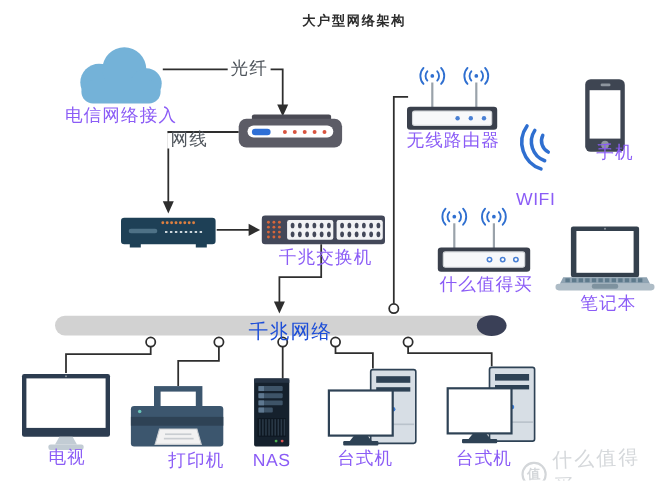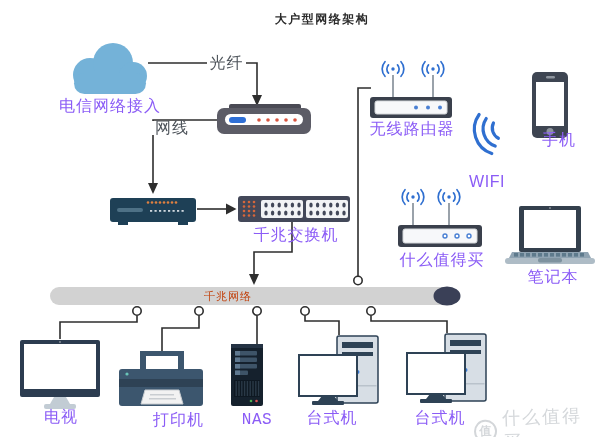--- a/index.html
+++ b/index.html
@@ -4,22 +4,22 @@
 <style>
   html,body{margin:0;padding:0;background:#fff;}
   #canvas{position:relative;width:600px;height:437px;background:#ffffff;overflow:hidden;
           font-family:"Liberation Sans","DejaVu Sans",sans-serif;}
   #diagram-svg{position:absolute;left:0;top:0;}
   .lbl{position:absolute;font-size:16px;color:#8b5cf6;text-align:center;letter-spacing:1px;line-height:14px;}
   .edge-lbl{position:absolute;font-size:16px;color:#4e545b;text-align:center;letter-spacing:1px;
             background:#fff;padding:0 1px;line-height:14px;}
   .title{position:absolute;left:242px;top:11px;width:160px;text-align:center;font-size:12px;
          font-weight:bold;color:#2b2b2b;letter-spacing:1.5px;}
-  .bus-lbl{position:absolute;left:204px;top:289px;width:120px;font-size:11px;
-           color:#c2410c;letter-spacing:1px;}
+  .bus-lbl{position:absolute;left:204px;top:289px;width:120px;text-align:center;font-size:18px;
+           color:#1d4ed8;letter-spacing:1px;}
   .watermark{position:absolute;left:474px;top:405px;display:flex;align-items:center;gap:6px;
              color:#d5d8db;transform:rotate(-2deg);}
   .wm-badge{width:19px;height:19px;border:2px solid #d3d6d9;border-radius:50%;font-size:12px;
             display:flex;align-items:center;justify-content:center;font-weight:bold;}
   .wm-text{font-size:18px;letter-spacing:2px;}
 </style>
 </head>
 <body>
 
 <div id="canvas">
@@ -304,21 +304,21 @@
 <div class="edge-lbl" style="left:152px;top:121px;width:38px;">网线</div>
 <div class="lbl" style="left:366px;top:122px;width:92px;">无线路由器</div>
 <div class="lbl" style="left:250px;top:228px;width:92px;">千兆交换机</div>
 <div class="lbl" style="left:461px;top:143px;width:52px;letter-spacing:0.5px;margin-top:32px;">WIFI</div>
 <div class="lbl" style="left:524px;top:133px;width:52px;text-align:right;">手机</div>
 <div class="lbl" style="left:395px;top:253px;width:94px;">什么值得买</div>
 <div class="lbl" style="left:515px;top:270px;width:76px;">笔记本</div>
 <div class="bus-lbl">千兆网络</div>
 <div class="lbl" style="left:30px;top:410px;width:62px;">电视</div>
 <div class="lbl" style="left:118px;top:413px;width:86px;text-align:right;">打印机</div>
-<div class="lbl" style="left:226px;top:413px;width:62px;letter-spacing:0.5px;font-family:Liberation Mono, monospace;">NAS</div>
+<div class="lbl" style="left:216px;top:413px;width:62px;letter-spacing:0.5px;">NAS</div>
 <div class="lbl" style="left:290px;top:411px;width:84px;">台式机</div>
 <div class="lbl" style="left:398px;top:411px;width:84px;">台式机</div>
 
 <div class="watermark">
   <div class="wm-badge">值</div>
   <div class="wm-text">什么值得买</div>
 </div>
 
 </div>
 

